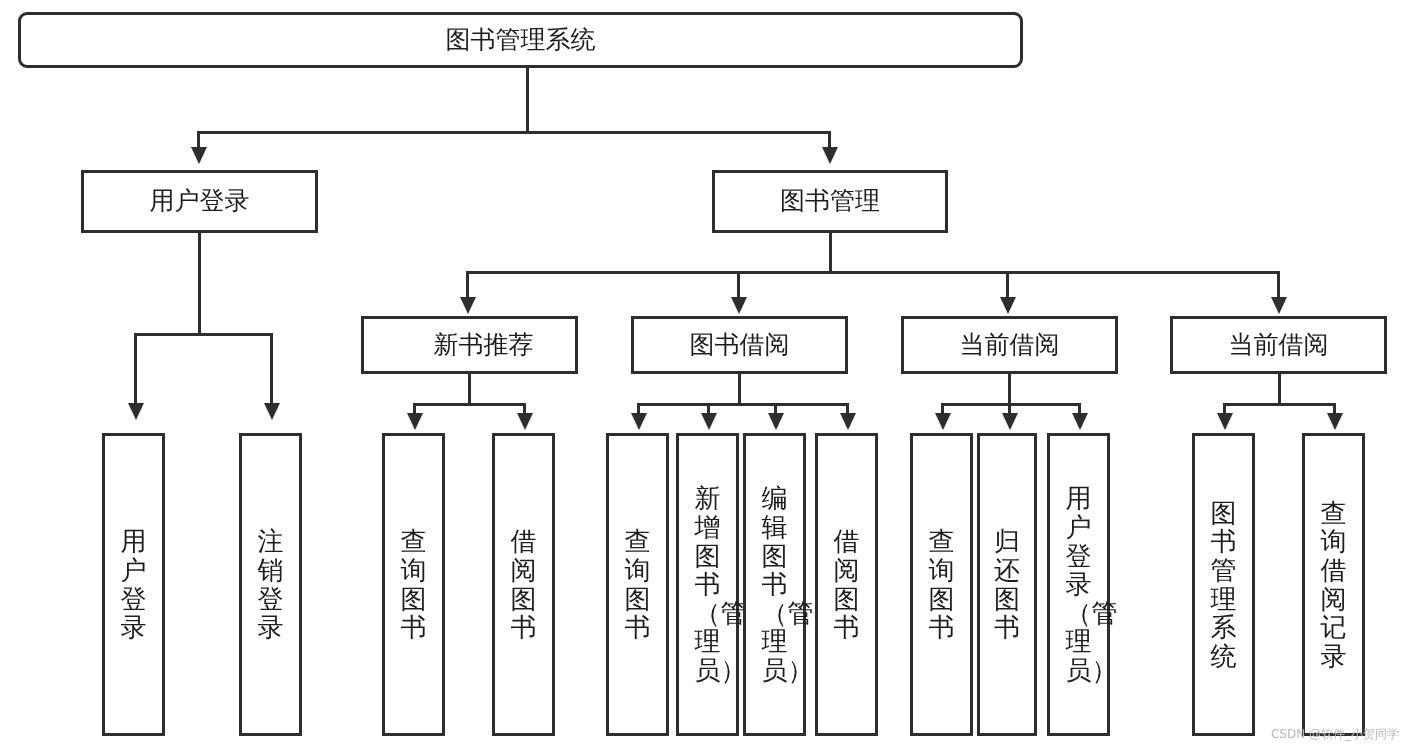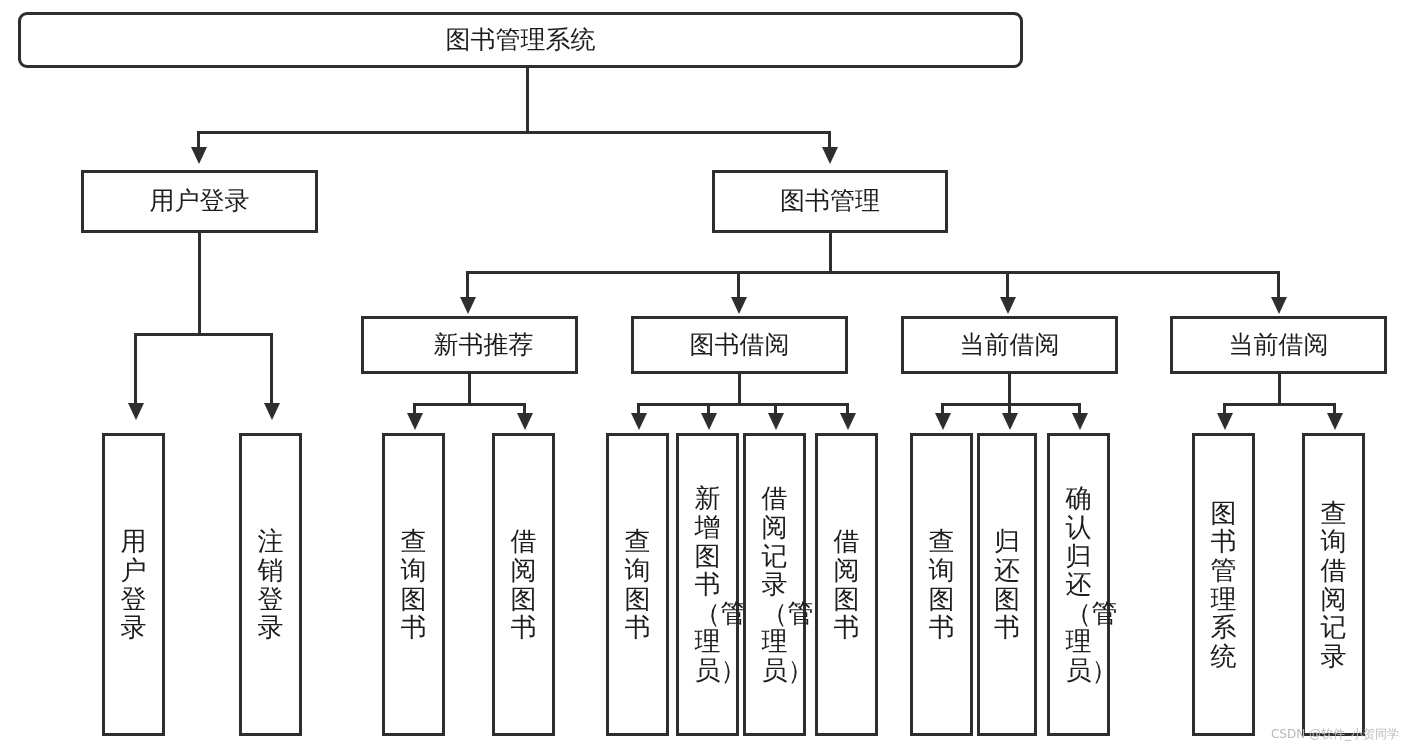--- a/index.html
+++ b/index.html
@@ -182,34 +182,34 @@
     <span class="vtext">借阅图书</span>
   </div>
 
   <div class="node leaf" style="left:606px;top:433px;width:63px;height:303px;">
     <span class="vtext">查询图书</span>
   </div>
   <div class="node leaf" style="left:676px;top:433px;width:63px;height:303px;">
     <span class="vtext">新增图书（管理员）</span>
   </div>
   <div class="node leaf" style="left:743px;top:433px;width:63px;height:303px;">
-    <span class="vtext">借阅记录（管理员）</span>
+    <span class="vtext">编辑图书（管理员）</span>
   </div>
   <div class="node leaf" style="left:815px;top:433px;width:63px;height:303px;">
     <span class="vtext">借阅图书</span>
   </div>
 
   <div class="node leaf" style="left:910px;top:433px;width:63px;height:303px;">
     <span class="vtext">查询图书</span>
   </div>
   <div class="node leaf" style="left:977px;top:433px;width:60px;height:303px;">
     <span class="vtext">归还图书</span>
   </div>
   <div class="node leaf" style="left:1047px;top:433px;width:63px;height:303px;">
-    <span class="vtext">确认归还（管理员）</span>
+    <span class="vtext">用户登录（管理员）</span>
   </div>
 
   <div class="node leaf" style="left:1192px;top:433px;width:63px;height:303px;">
     <span class="vtext">图书管理系统</span>
   </div>
   <div class="node leaf" style="left:1302px;top:433px;width:63px;height:303px;">
     <span class="vtext">查询借阅记录</span>
   </div>
 
   <div id="watermark">CSDN @软件_小贺同学</div>

